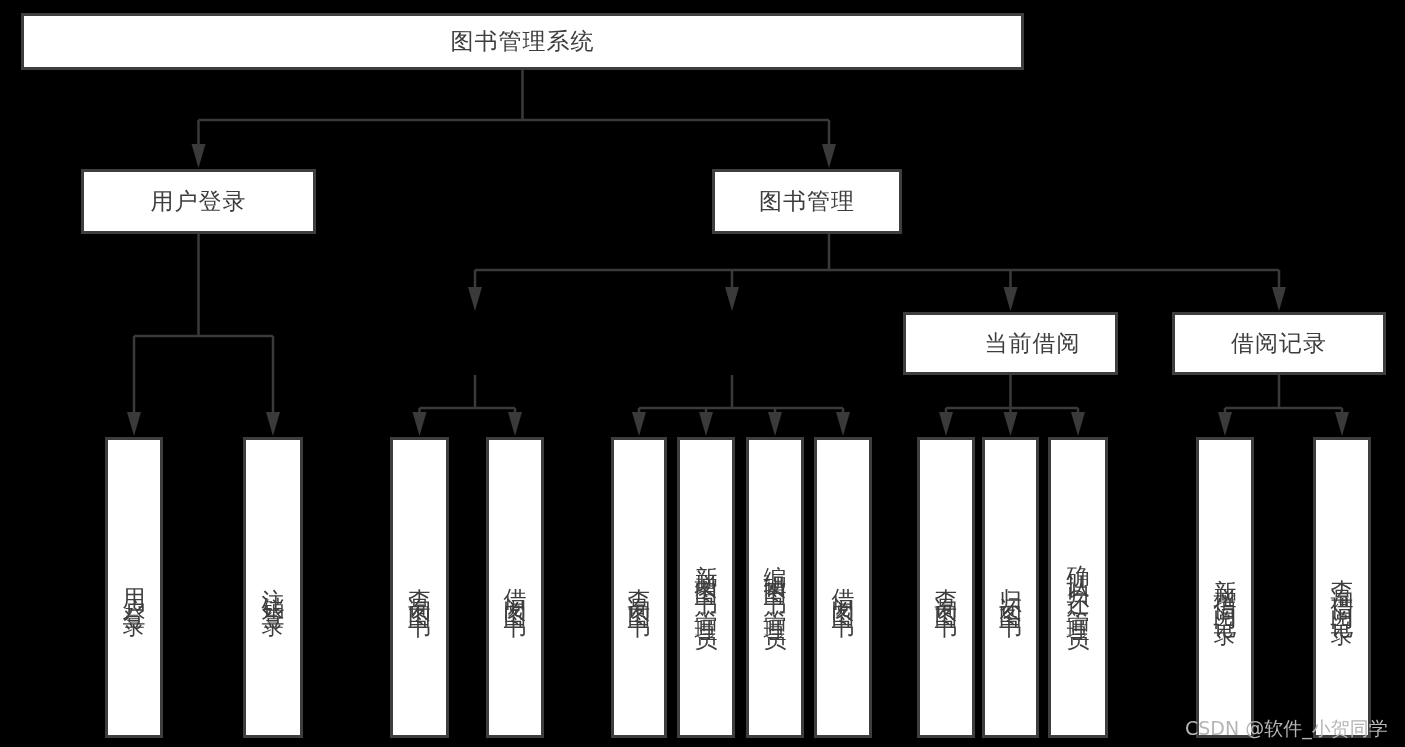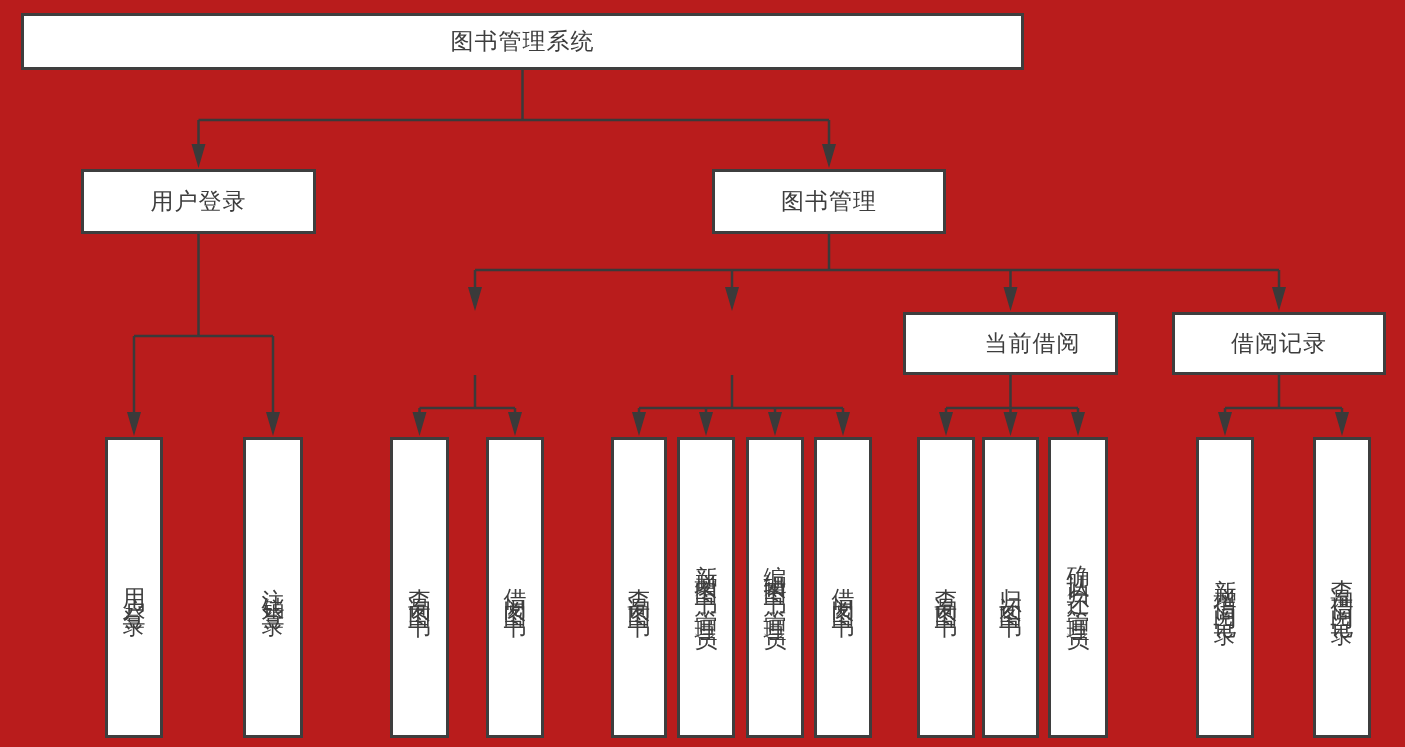--- a/index.html
+++ b/index.html
@@ -1,20 +1,20 @@
 <!DOCTYPE html>
 <html><head>
 <meta charset="utf-8">
 <style>
   html, body { margin: 0; padding: 0; background: #ffffff; }
   .canvas {
     position: relative;
     width: 1405px;
     height: 747px;
-    background: #b91c1c;
+    background: #000000;
     font-family: "DejaVu Sans", "Liberation Sans", sans-serif;
     overflow: hidden;
   }
   .edges {
     position: absolute;
     left: 0; top: 0;
     width: 1405px; height: 747px;
     pointer-events: none;
   }
   .hbox {
@@ -129,21 +129,21 @@
     </g>
   </svg>
 
   <div class="hbox" style="left:21px; top:13px; width:1003px; height:57px;">
     <span class="hlabel">图书管理系统</span>
   </div>
 
   <div class="hbox" style="left:81px; top:169px; width:235px; height:65px;">
     <span class="hlabel">用户登录</span>
   </div>
-  <div class="hbox" style="left:712px; top:169px; width:234px; height:65px;text-align:center;">
+  <div class="hbox" style="left:712px; top:169px; width:190px; height:65px;text-align:center;">
     <span class="hlabel">图书管理</span>
   </div>
 
   <div class="hbox" style="left:903px; top:312px; width:215px; height:63px;padding-left:44px;">
     <span class="hlabel">当前借阅</span>
   </div>
   <div class="hbox" style="left:1172px; top:312px; width:214px; height:63px;">
     <span class="hlabel">借阅记录</span>
   </div>
 
@@ -184,14 +184,15 @@
     <span class="vlabel">确认归还（管理员）</span>
   </div>
 
   <div class="vbox" style="left:1196px; top:437px; width:58px; height:301px;">
     <span class="vlabel">新增借阅记录</span>
   </div>
   <div class="vbox" style="left:1313px; top:437px; width:58px; height:301px;">
     <span class="vlabel">查询借阅记录</span>
   </div>
 
+  <div class="watermark">CSDN @软件_小贺同学</div>
 
 </div>
 
 </body></html>

